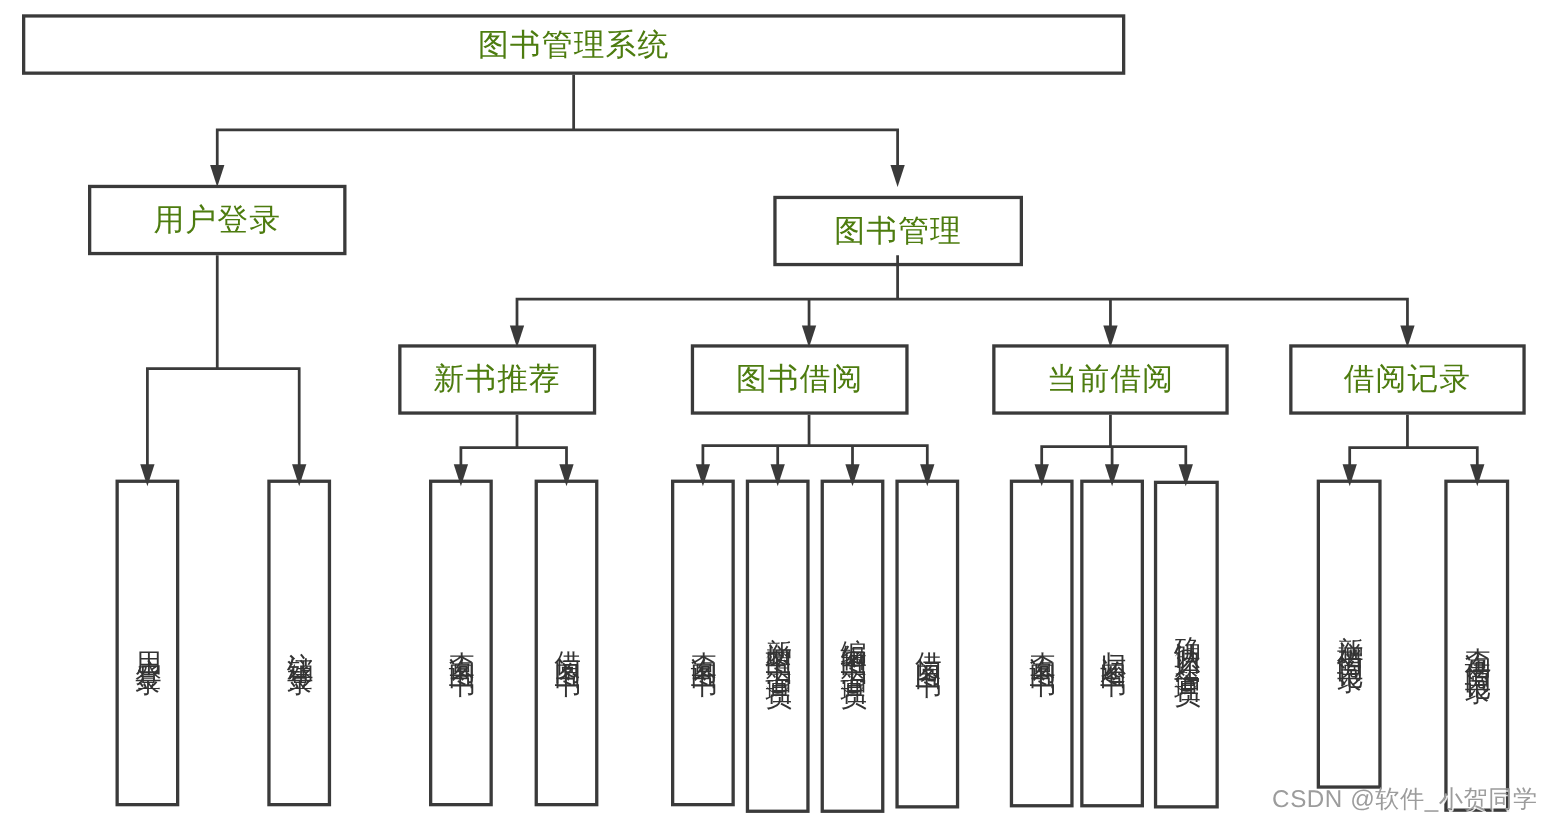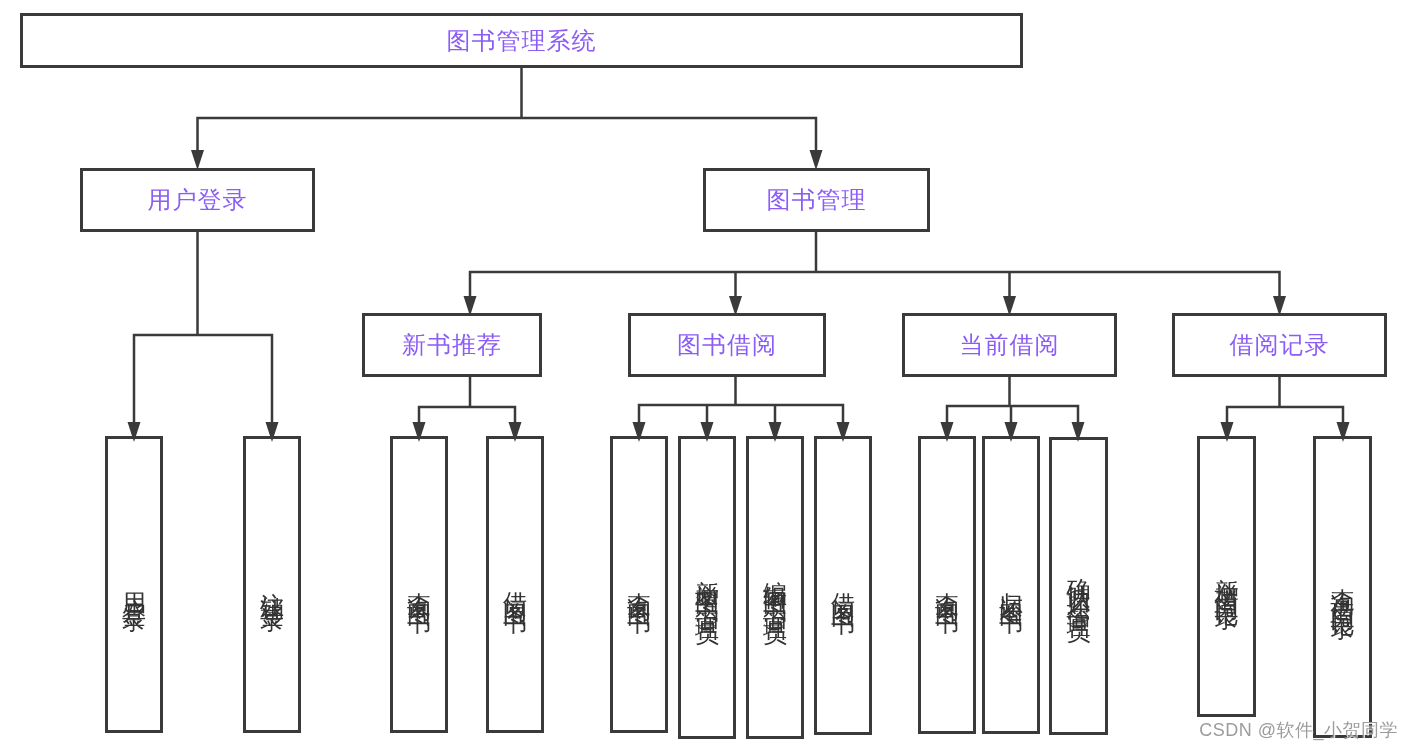--- a/index.html
+++ b/index.html
@@ -22,39 +22,39 @@
     position: absolute;
     z-index: 1;
     border: 3px solid #3a3a3a;
     background: #ffffff;
     display: flex;
     align-items: center;
     justify-content: center;
     color: #333333;
   }
   .hnode span {
-    font-size: 24px;
+    font-size: 28px;
     letter-spacing: 1px;
-    color: #8b5cf6;
+    color: #4d7c0f;
     white-space: nowrap;
   }
   .vnode span {
     writing-mode: vertical-rl;
     text-orientation: mixed;
     font-size: 24px;
     letter-spacing: 6px;
     line-height: 1;
     color: #333333;
   }
   .watermark {
     position: absolute;
     right: 7px;
     bottom: 5px;
     z-index: 4;
-    font-size: 18px;
+    font-size: 22px;
     color: #9c9c9c;
     letter-spacing: 0.5px;
     text-shadow: 1px 1px 0 rgba(255,255,255,0.85);
     white-space: nowrap;
   }
 </style>
 </head>
 <body>
 
 <div class="stage">
@@ -92,21 +92,21 @@
     </g>
   </svg>
 
   <div class="node hnode" style="left:20px;top:13px;width:1003px;height:55px">
     <span>图书管理系统</span>
   </div>
 
   <div class="node hnode" style="left:80px;top:168px;width:235px;height:64px">
     <span>用户登录</span>
   </div>
-  <div class="node hnode" style="left:703px;top:168px;width:227px;height:64px">
+  <div class="node hnode" style="left:703px;top:178px;width:227px;height:64px">
     <span>图书管理</span>
   </div>
 
   <div class="node hnode" style="left:362px;top:313px;width:180px;height:64px">
     <span>新书推荐</span>
   </div>
   <div class="node hnode" style="left:628px;top:313px;width:198px;height:64px">
     <span>图书借阅</span>
   </div>
   <div class="node hnode" style="left:1172px;top:313px;width:215px;height:64px">

